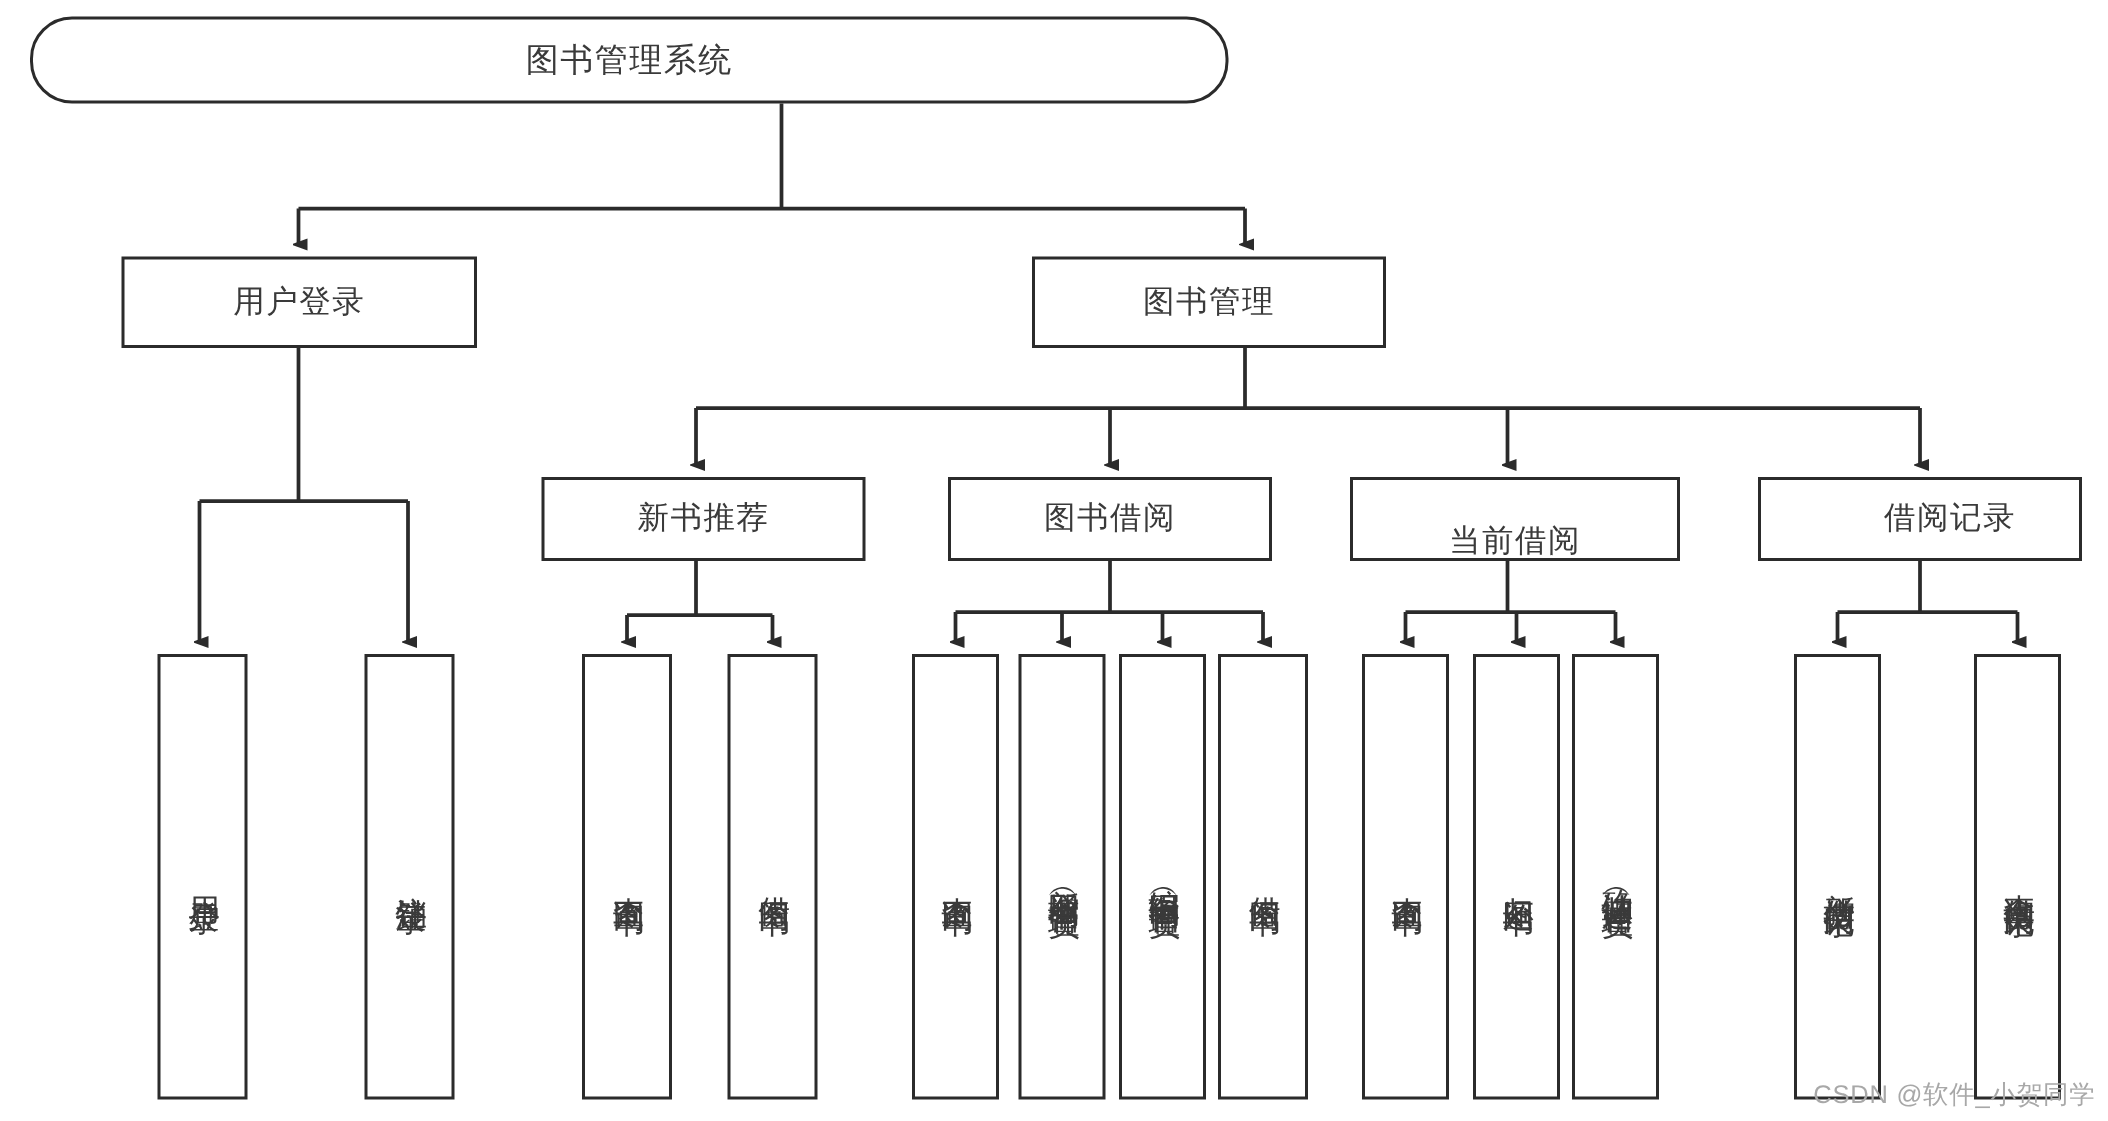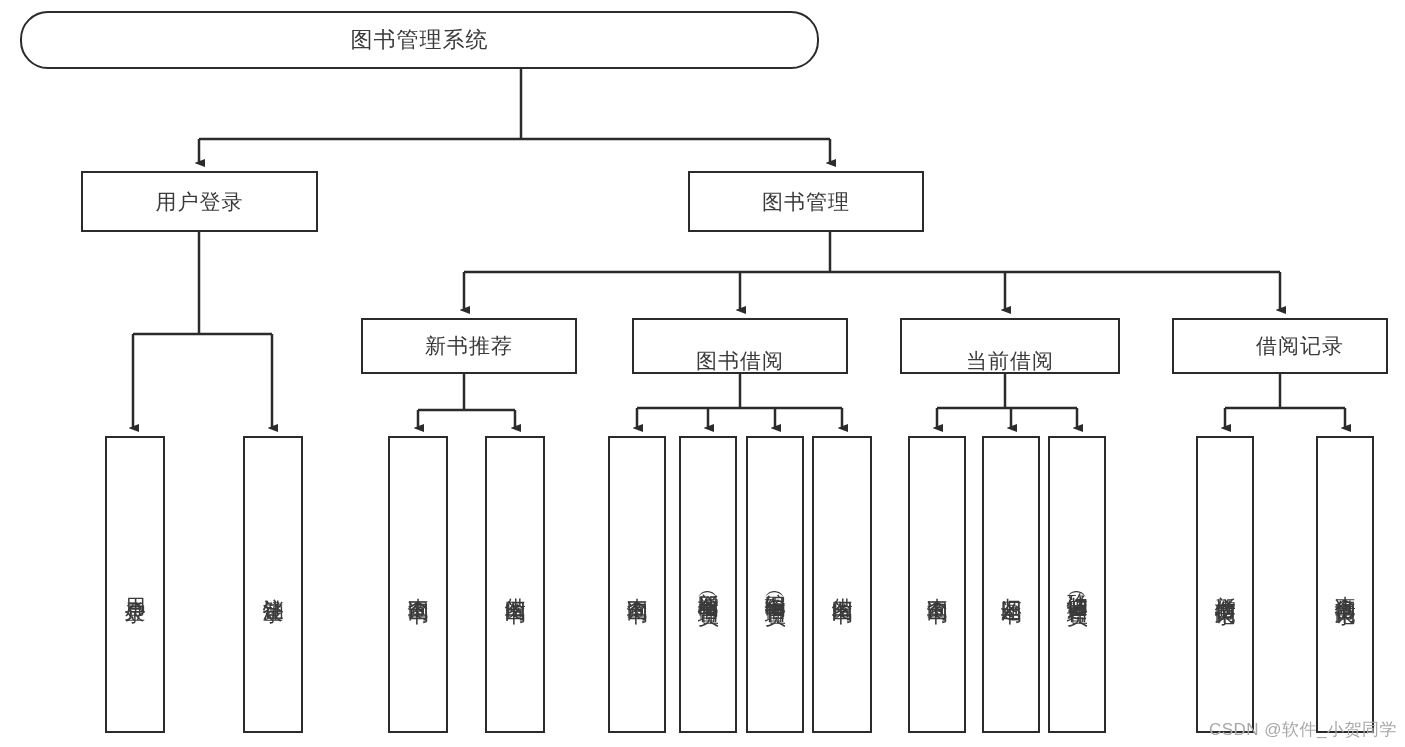--- a/index.html
+++ b/index.html
@@ -131,21 +131,21 @@
         <span class="lbl">用户登录</span>
       </div>
       <div class="node horiz" style="left: 688px; top: 171px; width: 236px; height: 61px;">
         <span class="lbl">图书管理</span>
       </div>
     </div>
   <div id="level3-layer">
       <div class="node horiz" style="left: 361px; top: 318px; width: 216px; height: 56px; text-align: right;">
         <span class="lbl">新书推荐</span>
       </div>
-      <div class="node horiz" style="left: 632px; top: 318px; width: 216px; height: 56px; align-items: flex-end;">
+      <div class="node horiz" style="left: 632px; top: 318px; width: 216px; height: 56px;">
         <span class="lbl">图书借阅</span>
       </div>
       <div class="node horiz" style="left: 900px; top: 318px; width: 220px; height: 56px; align-items: flex-end;">
         <span class="lbl">当前借阅</span>
       </div>
       <div class="node horiz" style="left: 1172px; top: 318px; width: 216px; height: 56px; padding-left: 40px;">
         <span class="lbl">借阅记录</span>
       </div>
     </div>
   <div id="leaf-layer">

